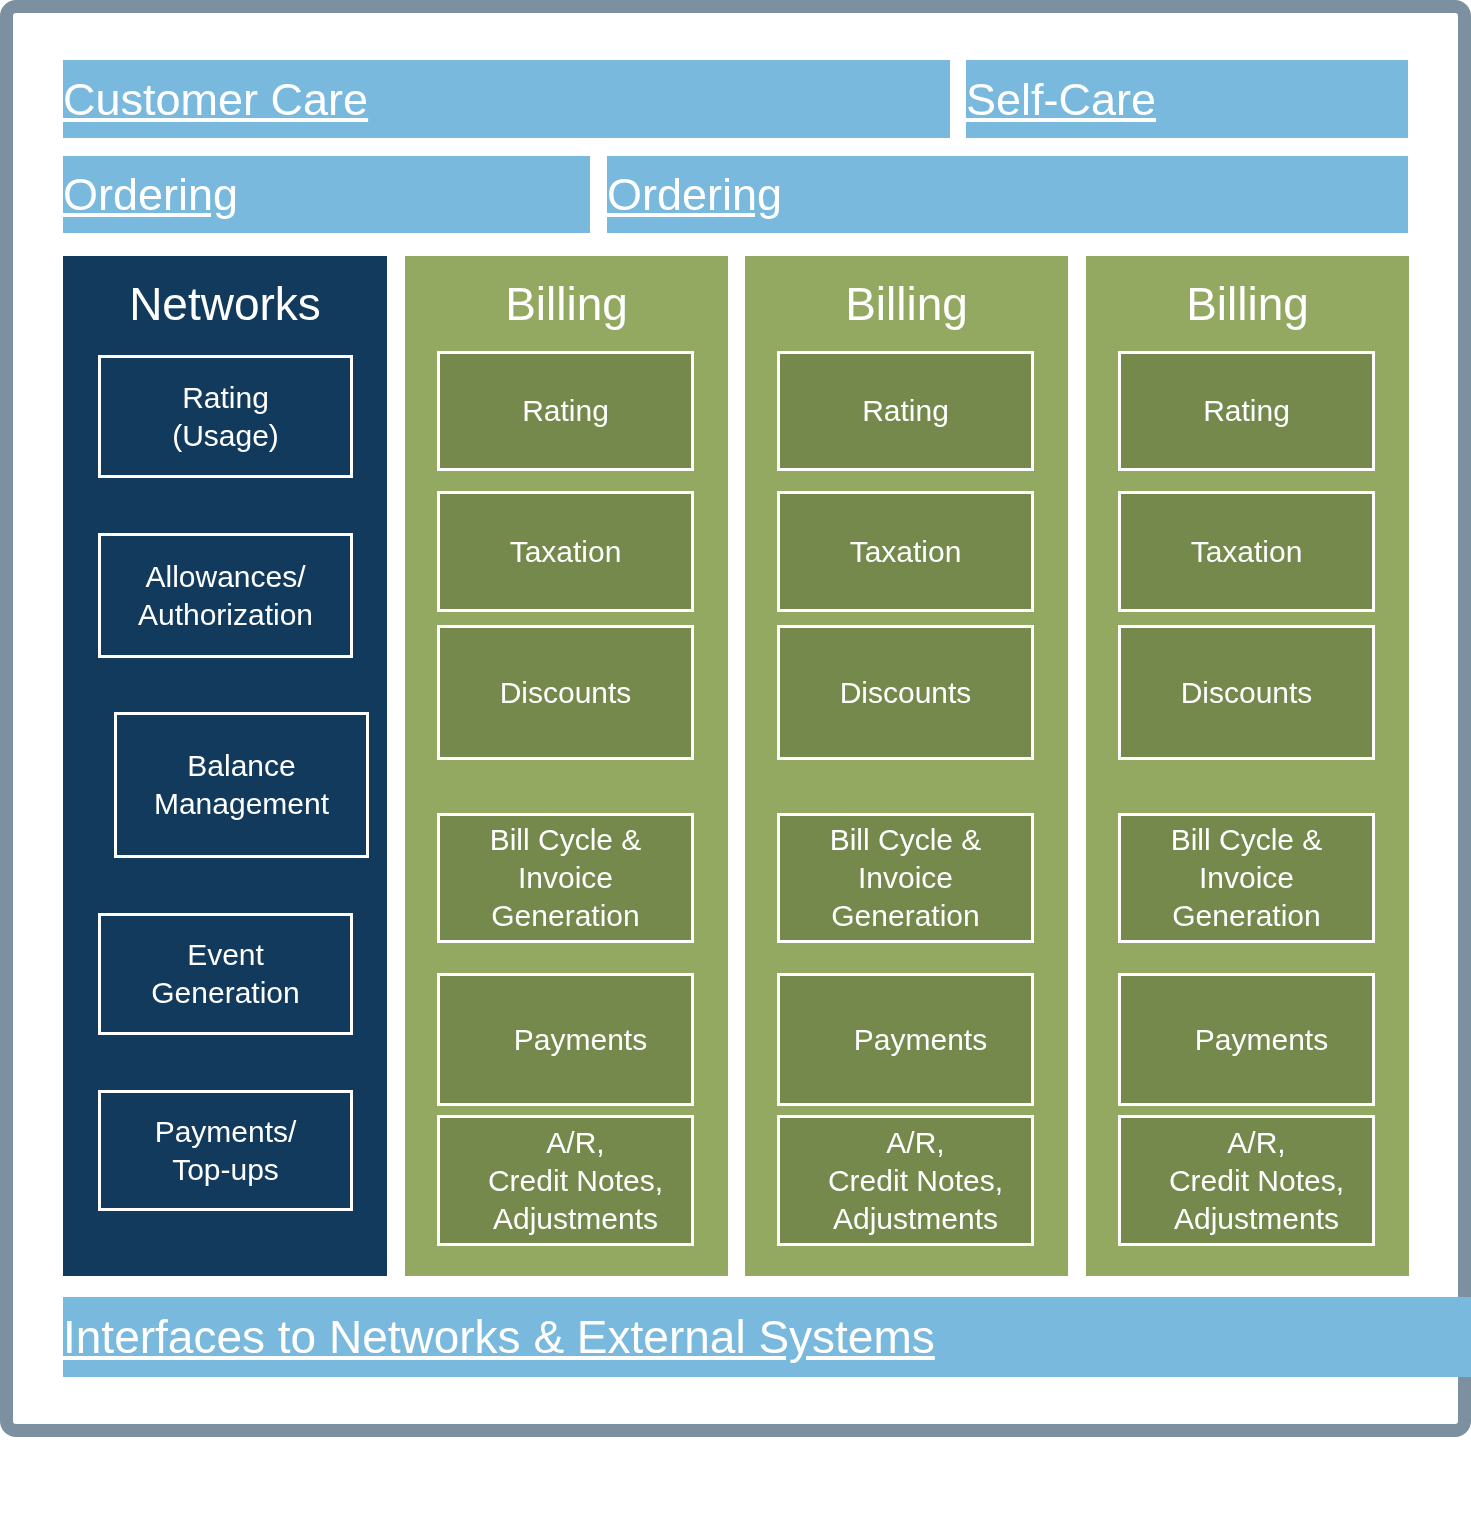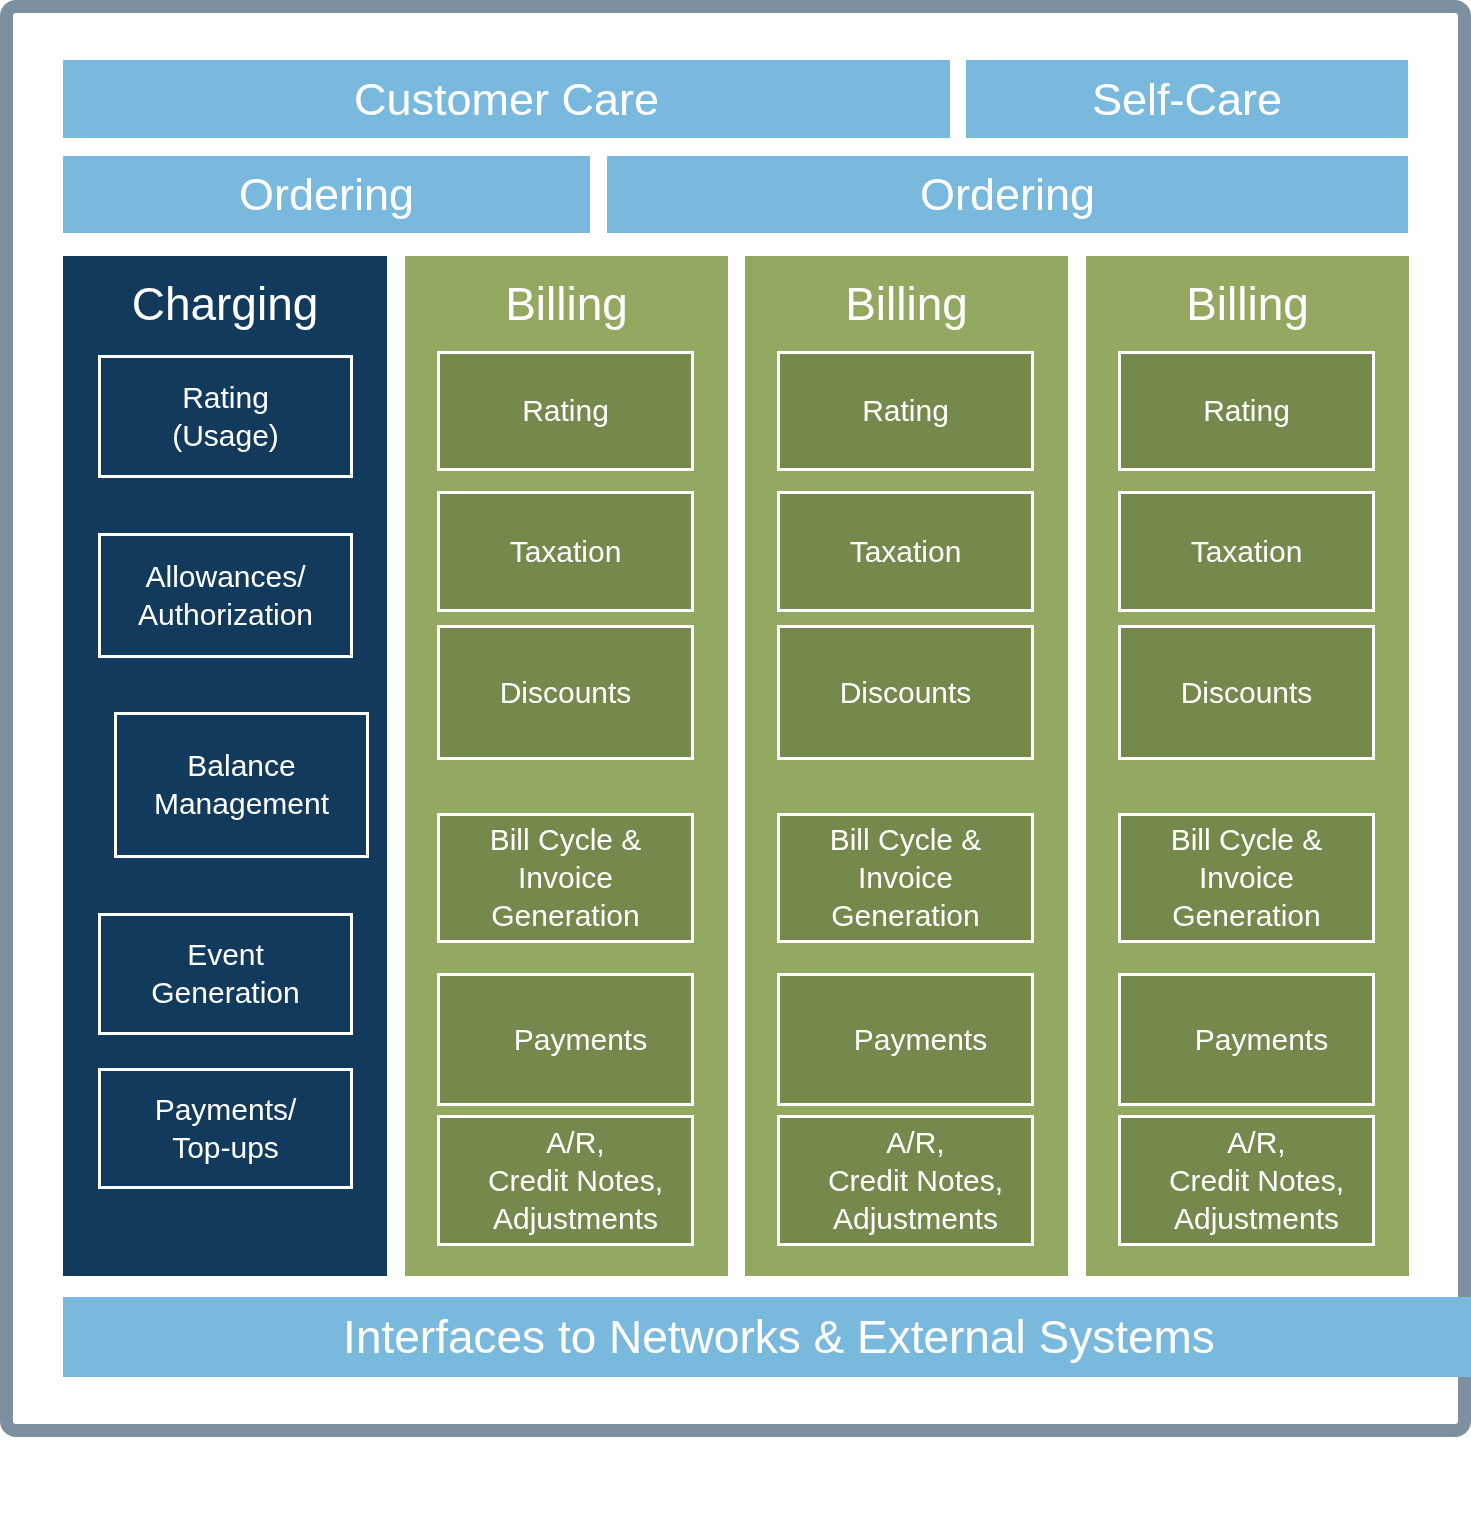--- a/index.html
+++ b/index.html
@@ -22,24 +22,24 @@
     border-radius: 16px;
     background: #ffffff;
   }
 
   .bar {
     position: absolute;
     background: var(--bar-blue, #7ab9de);
     color: var(--text-white, #ffffff);
     display: flex;
     align-items: center;
-    justify-content: center;
     font-size: 45px;
     line-height: 1;
     white-space: nowrap;
+    text-decoration: underline;
   }
   #bar-customer-care  { left: 63px;  top: 60px;  width: 887px;  height: 78px; }
   #bar-self-care      { left: 966px; top: 60px;  width: 442px;  height: 78px; }
   #bar-ordering-left  { left: 63px;  top: 156px; width: 527px;  height: 77px; }
   #bar-ordering-right { left: 607px; top: 156px; width: 801px;  height: 77px; }
   #bar-interfaces     { left: 63px;  top: 1297px; width: 1432px; height: 80px; font-size: 46px; }
 
   .column {
     position: absolute;
     top: 256px;
@@ -75,21 +75,21 @@
     line-height: 38px;
     white-space: pre-line;
   }
   .charging-box { left: 35px; width: 255px; background: var(--navy, #123a5c); }
   .billing-box  { left: 32px; width: 257px; background: var(--olive-dark, #74894b); }
 
   .c1 { top: 99px;  height: 123px; }
   .c2 { top: 277px; height: 125px; }
   .c3 { top: 456px; height: 146px; margin-left: 16px; }
   .c4 { top: 657px; height: 122px; }
-  .c5 { top: 812px; height: 121px; }
+  .c5 { top: 834px; height: 121px; }
 
   .b1 { top: 95px;  height: 120px; }
   .b2 { top: 235px; height: 121px; }
   .b3 { top: 369px; height: 135px; }
   .b4 { top: 557px; height: 130px; }
   .b5 { top: 717px; height: 133px; padding-left: 30px; }
   .b6 { top: 859px; height: 131px; padding-left: 20px; }
 </style>
 </head>
 <body>
@@ -106,21 +106,21 @@
   </div>
 
   <div class="bar" id="bar-ordering-left">
     <span>Ordering</span>
   </div>
   <div class="bar" id="bar-ordering-right">
     <span>Ordering</span>
   </div>
 
   <div class="column" id="col-charging">
-    <div class="col-title">Charging</div>
+    <div class="col-title">Networks</div>
     <div class="box charging-box c1">Rating
 (Usage)</div>
     <div class="box charging-box c2">Allowances/
 Authorization</div>
     <div class="box charging-box c3">Balance
 Management</div>
     <div class="box charging-box c4">Event
 Generation</div>
     <div class="box charging-box c5">Payments/
 Top-ups</div>

